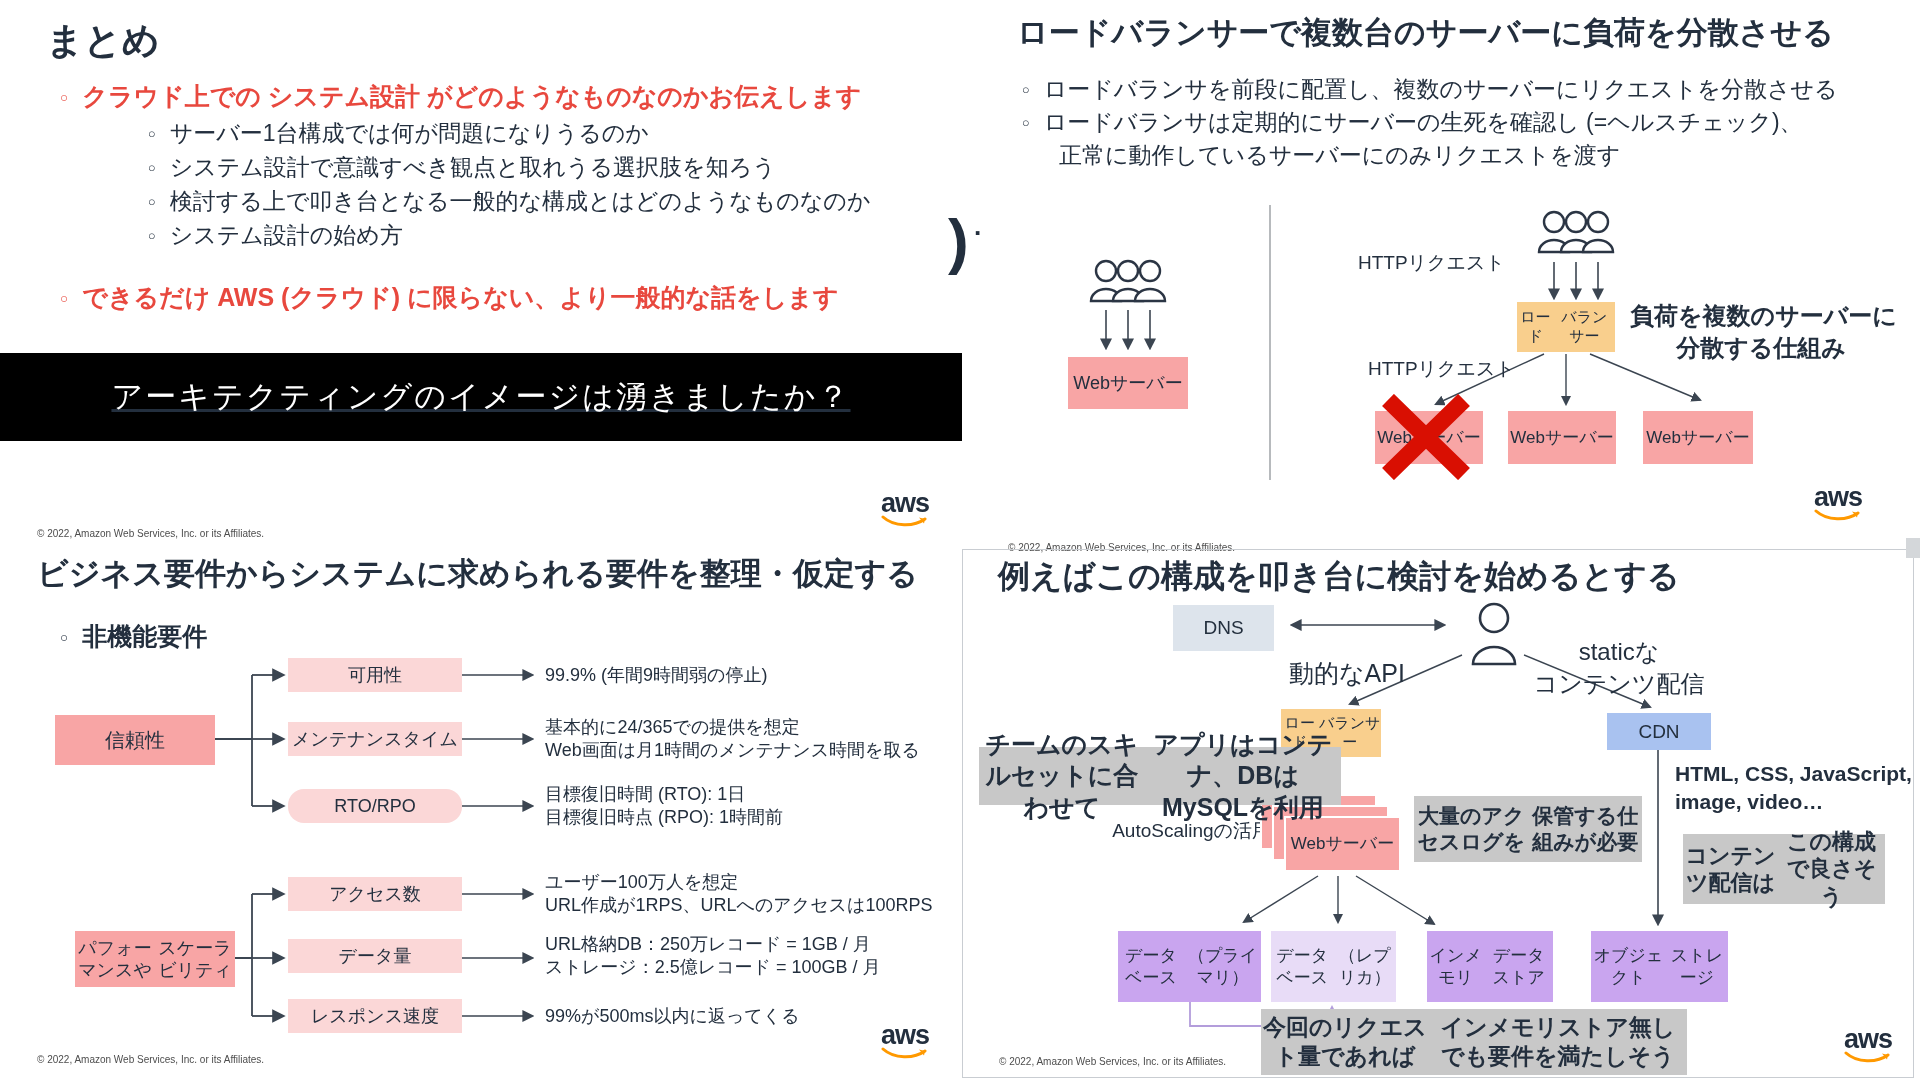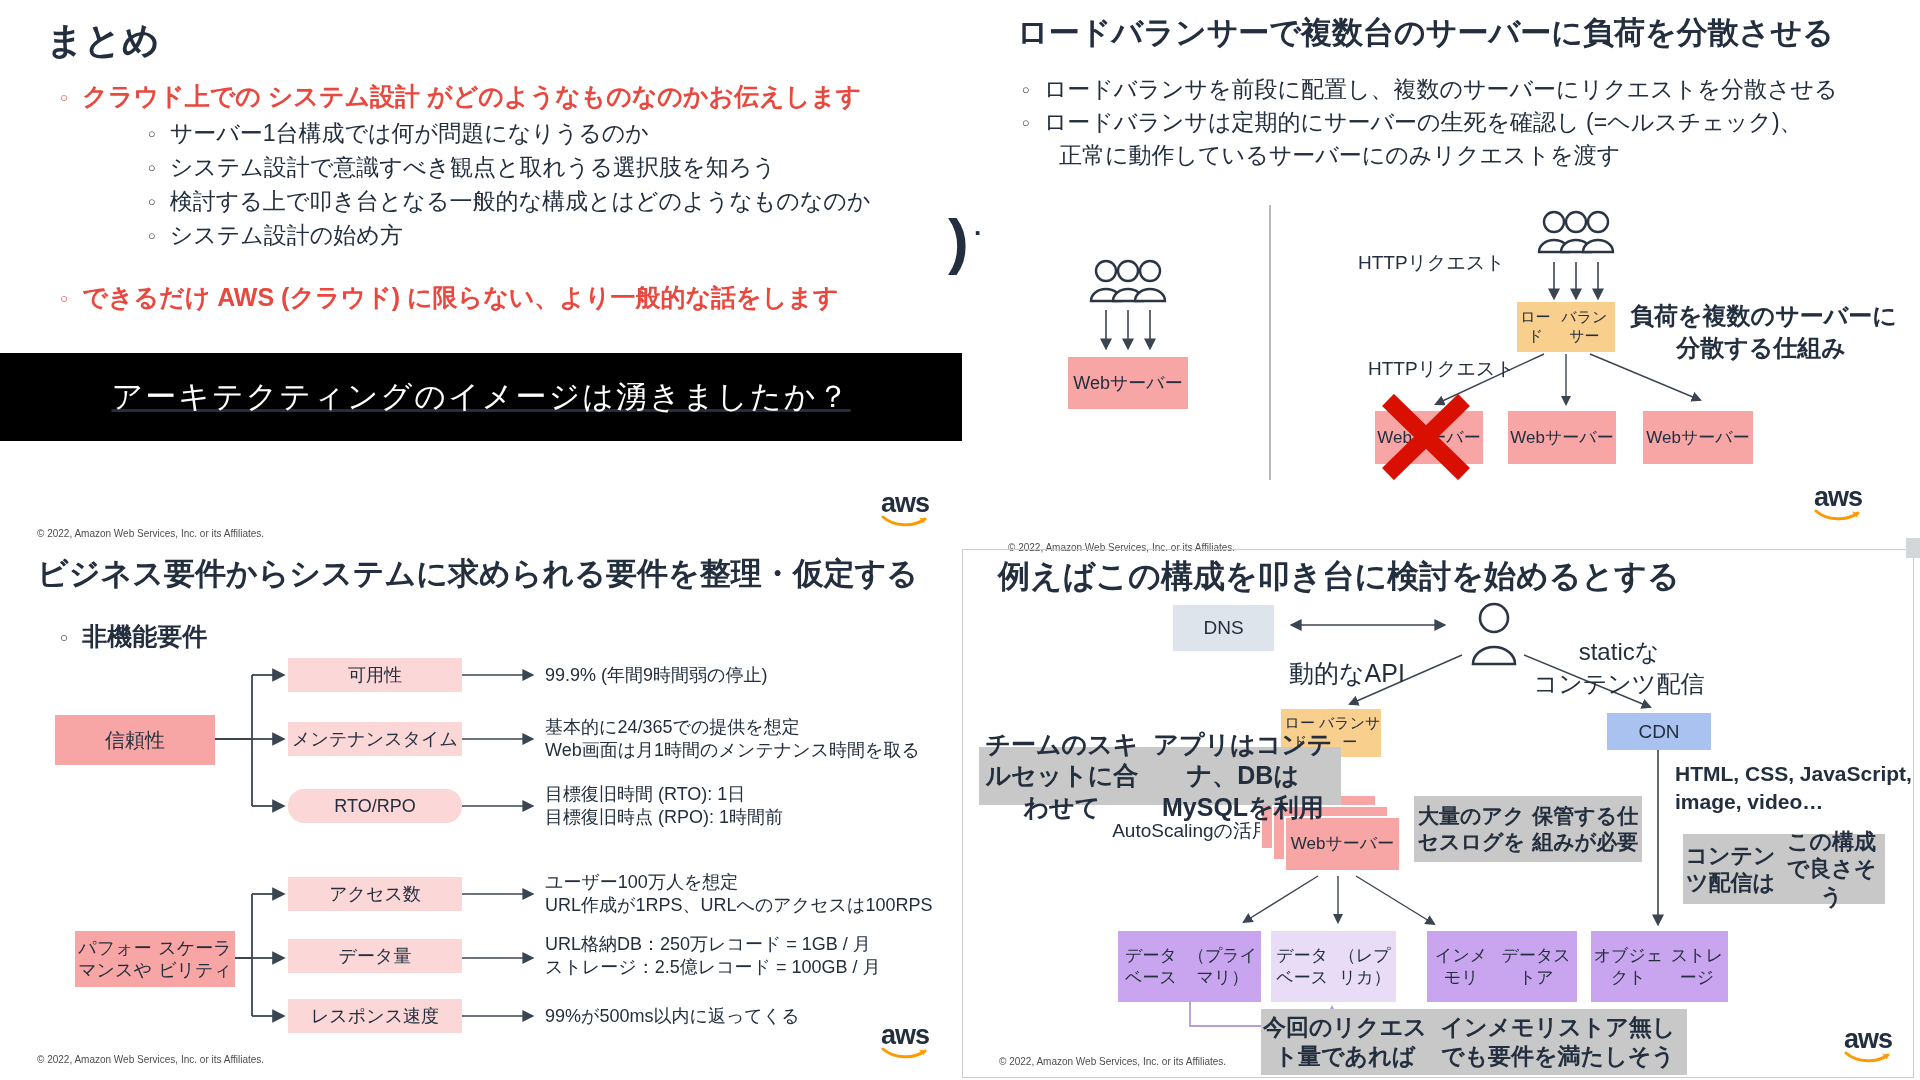--- a/index.html
+++ b/index.html
@@ -313,21 +313,21 @@
     </div>
 
     <div class="abs box purple" style="left:155px;top:381px;width:143px;height:71px;font-size:17px;">
       <span>データベース</span>
       <span>（プライマリ）</span>
     </div>
     <div class="abs box purplelight" style="left:308px;top:381px;width:125px;height:71px;font-size:17px;">
       <span>データベース</span>
       <span>（レプリカ）</span>
     </div>
-    <div class="abs box purple" style="left:464px;top:381px;width:150px;height:71px;font-size:17px;">
+    <div class="abs box purple" style="left:464px;top:381px;width:126px;height:71px;font-size:17px;">
       <span>インメモリ</span>
       <span>データストア</span>
     </div>
     <div class="abs box purple" style="left:628px;top:381px;width:137px;height:71px;font-size:17px;">
       <span>オブジェクト</span>
       <span>ストレージ</span>
     </div>
 
     <div class="abs box note" style="left:298px;top:459px;width:426px;height:66px;font-size:23px;z-index:3;">
       <span>今回のリクエスト量であれば</span>

